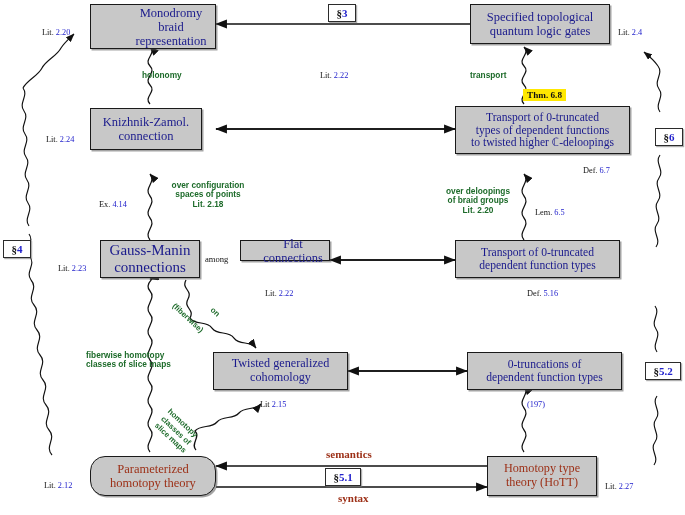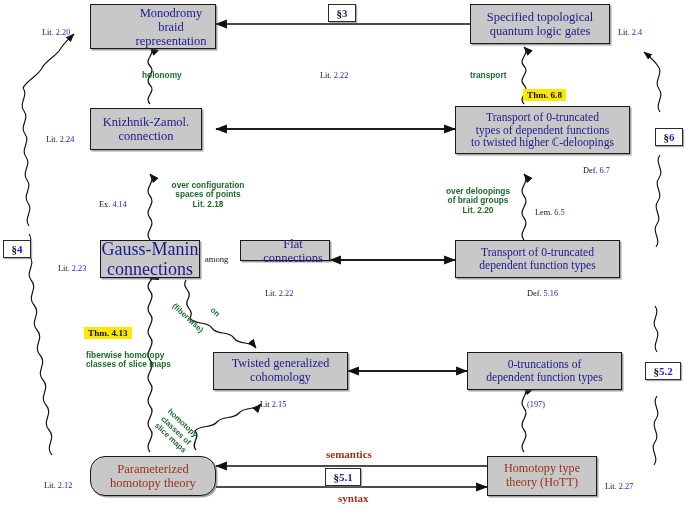--- a/index.html
+++ b/index.html
@@ -157,21 +157,21 @@
   <div class="node" style="left:470px;top:4px;width:140px;height:40px;font-size:12.5px;">Specified topological
 quantum logic gates</div>
 
   <div class="node" style="left:90px;top:108px;width:112px;height:42px;font-size:12.5px;">Knizhnik-Zamol.
 connection</div>
 
   <div class="node" style="left:455px;top:106px;width:175px;height:48px;font-size:11.6px;">Transport of 0-truncated
 types of dependent functions
 to twisted higher ℂ-deloopings</div>
 
-  <div class="node" style="left:100px;top:240px;width:100px;height:38px;font-size:18px;">Gauss-Manin
+  <div class="node" style="left:100px;top:240px;width:100px;height:38px;font-size:15px;">Gauss-Manin
 connections</div>
 
   <div class="node" style="left:240px;top:240px;width:90px;height:21px;font-size:12.5px;padding-left:16px;">Flat
 connections</div>
 
   <div class="node" style="left:455px;top:240px;width:165px;height:38px;font-size:11.6px;">Transport of 0-truncated
 dependent function types</div>
 
   <div class="node" style="left:213px;top:352px;width:135px;height:38px;font-size:12.2px;">Twisted generalized
 cohomology</div>
@@ -272,17 +272,14 @@
   <div class="lbl green rot-c" style="left:172px;top:407px;font-size:7.8px;line-height:1.25;">homotopy
 classes of
 slice maps</div>
 
   <div class="lbl darkred" style="left:326px;top:448px;">semantics</div>
   <div class="lbl darkred" style="left:338px;top:492px;">syntax</div>
 
   <div class="lbl" style="left:523px;top:66px;">
     <span class="hl">Thm. 6.8</span>
   </div>
-  <div class="lbl" style="left:84px;top:304px;">
-    <span class="hl">Thm. 4.13</span>
-  </div>
 
 </div>
 
 </body></html>

